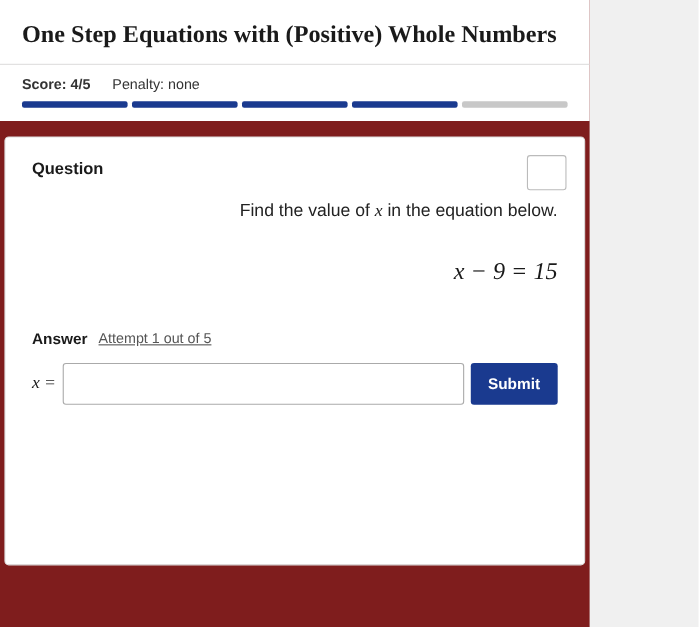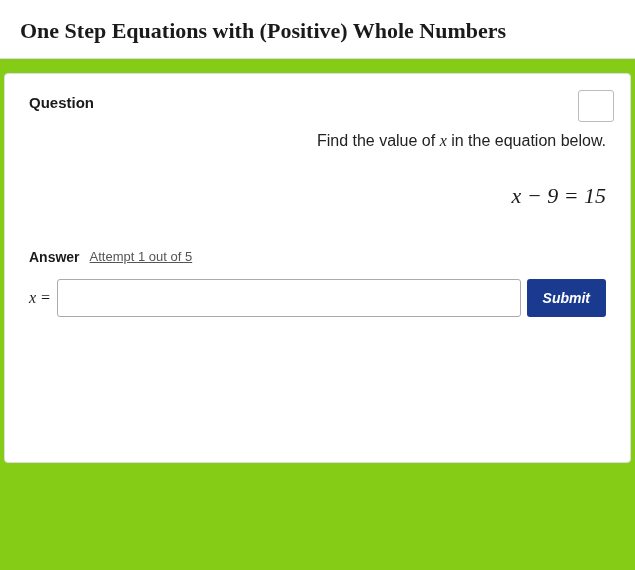--- a/index.html
+++ b/index.html
@@ -10,23 +10,23 @@
 
     body {
       font-family: Arial, sans-serif;
       background: #f0f0f0;
       width: 635px;
       min-height: 570px;
       overflow: hidden;
     }
 
     .page-container {
-      width: 635px;
+      width: 536px;
       min-height: 570px;
-      background: #84cc16;
+      background: #7f1d1d;
     }
 
     .header {
       background: #ffffff;
       padding: 18px 20px 14px 20px;
       border-bottom: 1px solid #ddd;
     }
 
     .header-title {
       font-size: 22px;
@@ -177,38 +177,50 @@
       height: 38px;
       background: #1a3a8f;
       color: #fff;
       border: none;
       border-radius: 3px;
       padding: 0 16px;
       font-size: 14px;
       font-weight: bold;
       cursor: pointer;
       white-space: nowrap;
-      font-style: italic;
     }
 
     
     .math-italic {
       font-style: italic;
       font-family: Georgia, 'Times New Roman', serif;
     }
   </style>
 </head>
 <body>
 
 <div class="page-container">
 
   <div class="header">
     <span class="header-title">One Step Equations with (Positive) Whole Numbers</span>
   </div>
 
+  <div class="score-bar-section">
+    <div class="score-line">
+      <span class="score-label">Score: 4/5</span>
+      <span class="penalty-label">Penalty: none</span>
+    </div>
+    <div class="progress-bar-container">
+      <div class="progress-segment filled"></div>
+      <div class="progress-segment filled"></div>
+      <div class="progress-segment filled"></div>
+      <div class="progress-segment filled"></div>
+      <div class="progress-segment empty"></div>
+    </div>
+  </div>
 
   <div class="main-content">
 
     <div class="corner-box"></div>
 
     <div class="question-label">Question</div>
 
     <div class="question-text">
       Find the value of <span class="math-italic">x</span> in the equation below.
     </div>

